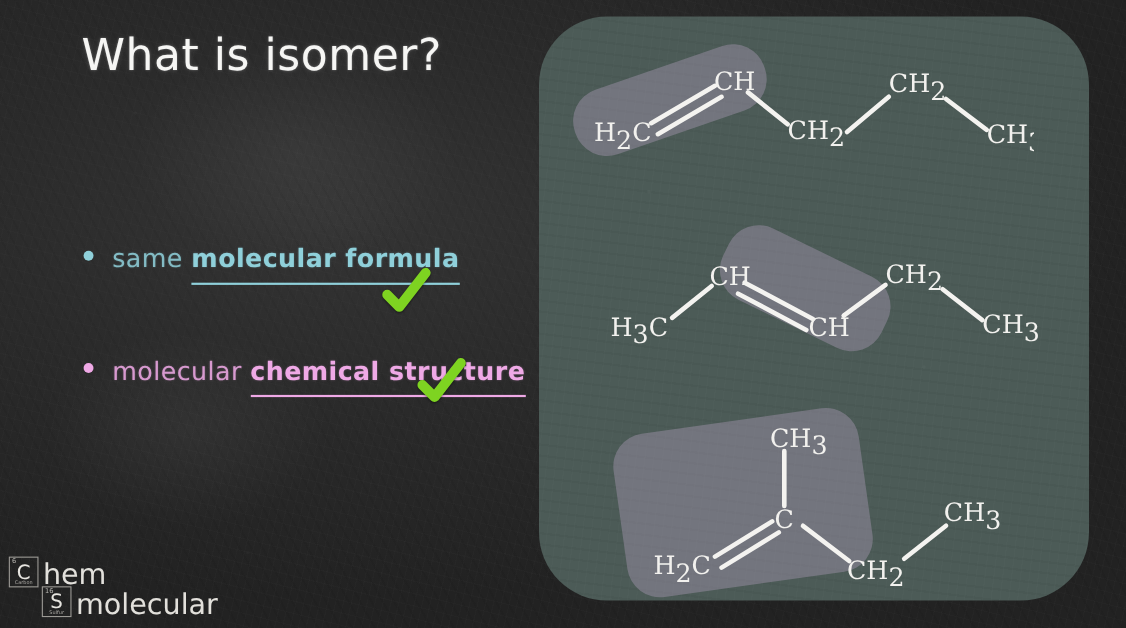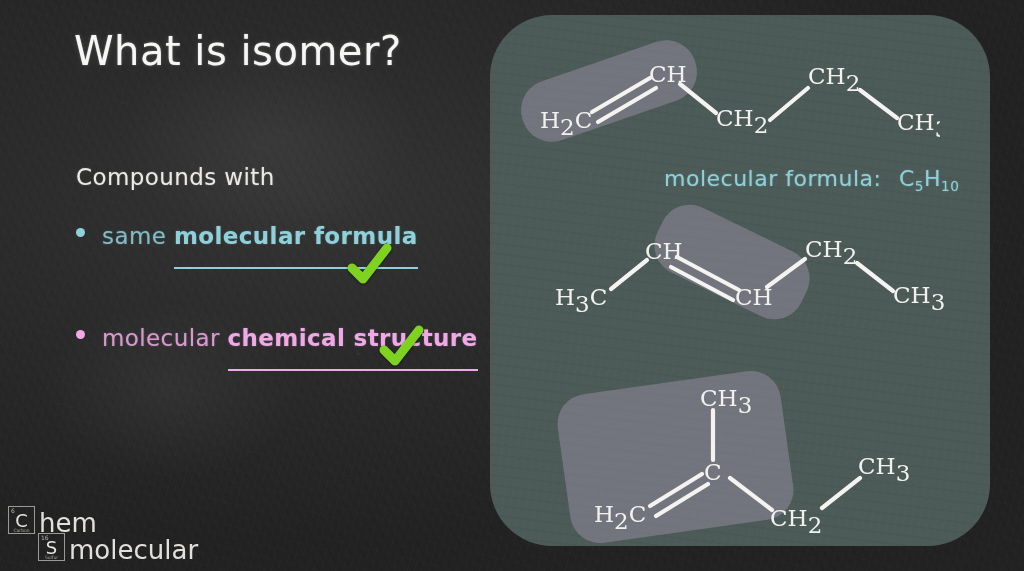--- a/index.html
+++ b/index.html
@@ -60,21 +60,21 @@
     width:9px; height:9px; border-radius:50%;
   }
   .bullet-body {
     margin-left:26px;
     font-size:23px; line-height:1.62; letter-spacing:.4px;
   }
   .soft { opacity:.88;text-align:right; }
   .em {
     font-weight:700;
     border-bottom:2px solid currentColor;
-    padding-bottom:18px;
+    padding-bottom:8px;
     margin-top:14px;
   }
   .teal { color:#8fd0da; text-shadow:0 0 2px rgba(143,208,218,.35); }
   .pink { color:#efa9e6; text-shadow:0 0 2px rgba(239,169,230,.35); }
   #b1 { top:218px; }
   #b2 { top:320px; }
 
   .check {
     position:absolute; width:46px; height:46px;
     filter:drop-shadow(0 1px 1px rgba(0,0,0,.45));
@@ -152,21 +152,20 @@
 
 <div id="slide">
 
   <div class="tex a"></div>
   <div class="tex b"></div>
   <div class="smudge" style="left:120px;top:40px;width:300px;height:200px;"></div>
   <div class="smudge" style="left:40px;top:300px;width:260px;height:180px;"></div>
 
   <div id="title">What is isomer?</div>
 
-  <div id="lead">Compounds with</div>
 
   <div class="bullet-row" id="b1">
     <span class="dot" style="background:#8fd0da;"></span>
     <div class="bullet-body teal">
       <span class="soft">same </span><span class="em">molecular formula</span>
     </div>
   </div>
 
   <div class="bullet-row" id="b2">
     <span class="dot" style="background:#efa9e6;"></span>
@@ -241,18 +240,14 @@
     <line x1="96" y1="146" x2="148" y2="114"></line>
     <line x1="170" y1="108" x2="212" y2="140"></line>
     <line x1="262" y1="138" x2="300" y2="108"></line>
     <text x="140" y="36">CH<tspan class="sub" dy="7">3</tspan></text>
     <text x="144" y="110">C</text>
     <text x="34" y="152">H<tspan class="sub" dy="7">2</tspan><tspan dy="-7">C</tspan></text>
     <text x="210" y="156">CH<tspan class="sub" dy="7">2</tspan></text>
     <text x="298" y="104">CH<tspan class="sub" dy="7">3</tspan></text>
   </svg>
 
-  <div id="formula">
-    <span>molecular formula:</span>
-    <span style="margin-left:10px;"><span>C</span><sub>5</sub><span>H</span><sub>10</sub></span>
-  </div>
 
 </div>
 
 </body></html>

